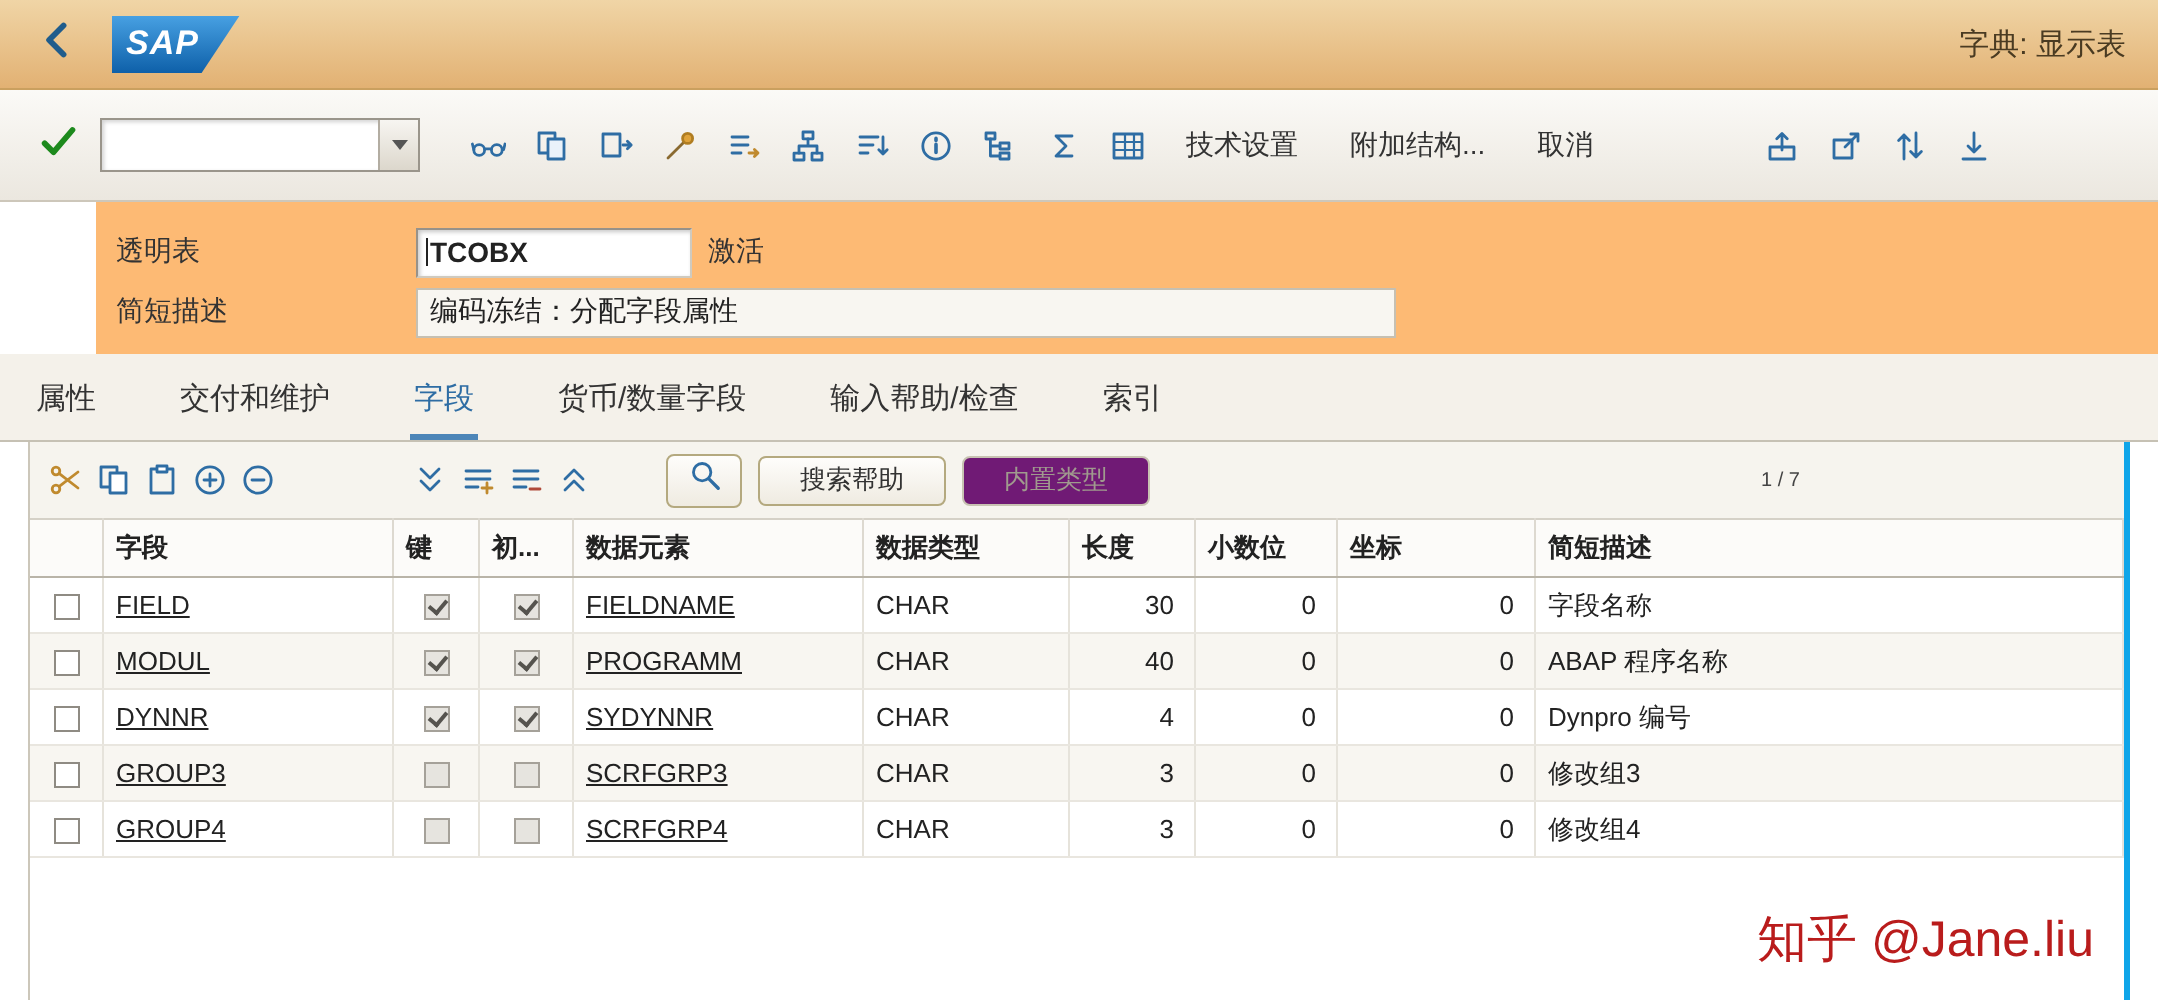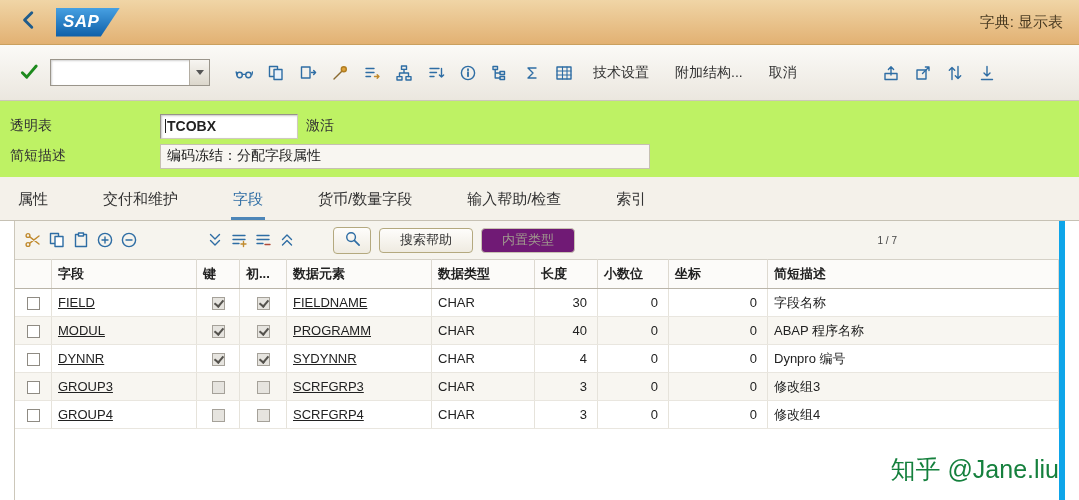--- a/index.html
+++ b/index.html
@@ -19,35 +19,35 @@
   .combo{width:158px;height:25px;border:1px solid #9a958b;background:#fff;box-shadow:inset 1px 1px 2px rgba(0,0,0,.18);display:flex;align-items:stretch;margin-right:18px;}
   .combo input{flex:1;border:0;outline:0;padding:0 4px;font-size:13px;min-width:0;background:transparent;font-family:inherit;}
   .combo-arrow{width:19px;border-left:1px solid #b3ada2;background:linear-gradient(#f7f5f1,#dcd7cc);display:flex;align-items:center;justify-content:center;}
   .combo-arrow::after{content:"";border-left:4px solid transparent;border-right:4px solid transparent;border-top:5px solid #555;}
   .grp{display:flex;align-items:center;}
   .icon-btn{width:32px;height:30px;display:flex;align-items:center;justify-content:center;flex:0 0 auto;}
   .tb-txt-btn{background:none;border:0;font-family:inherit;font-size:14px;color:#333;padding:4px 10px;margin:0 3px;cursor:default;}
   .right-icons{margin-left:auto;margin-right:62px;}
 
   
-  .form-area{background:#bef264;padding:10px 0 6px;}
+  .form-area{background:#fdba74;padding:10px 0 6px;margin-left:48px;}
   .form-row{display:flex;align-items:center;height:30px;padding-left:10px;}
   .form-label{flex:0 0 150px;font-size:14px;color:#333;}
   .tt-field{width:128px;height:21px;background:#fff;border:1px solid #97928a;border-right-color:#cfcabf;border-bottom-color:#cfcabf;box-shadow:inset 1px 1px 2px rgba(0,0,0,.22);font-size:14px;font-weight:700;padding:1px 4px;display:flex;align-items:center;}
   .caret{display:inline-block;width:1px;height:14px;background:#222;margin-right:1px;}
   .status-text{margin-left:8px;font-size:14px;color:#333;}
   .desc-field{width:476px;height:21px;background:#f8f6f1;border:1px solid #c6c0b2;font-size:14px;color:#222;padding:1px 6px;display:flex;align-items:center;}
 
   
-  .tab-strip{display:flex;gap:51px;padding:4px 0 0 16px;background:#f4f1ea;border-bottom:1px solid #c6c1b4;}
+  .tab-strip{display:flex;gap:38px;padding:4px 0 0 16px;background:#f4f1ea;border-bottom:1px solid #c6c1b4;}
   .tab{font-size:15px;color:#333;padding:9px 2px 11px;white-space:nowrap;}
   .tab.active{color:#2e6da4;box-shadow:inset 0 -3px 0 #4d86b8;}
 
   
-  .content-panel{flex:1;margin:0 14px;background:#fff;border-left:1px solid #ccc7ba;border-right:6px solid #0ea5e9;overflow:hidden;display:flex;flex-direction:column;}
+  .content-panel{flex:1;margin:0 14px;background:#fff;border-left:1px solid #ccc7ba;border-right:3px solid #0ea5e9;overflow:hidden;display:flex;flex-direction:column;}
   .table-toolbar{height:38px;min-height:38px;display:flex;align-items:center;padding:0 6px;background:#f6f4ee;}
   .tt-icon{width:24px;height:26px;display:flex;align-items:center;justify-content:center;flex:0 0 auto;}
   .tt-group2{margin-left:62px;}
   .search-btn{margin-left:34px;width:36px;height:25px;border:1px solid #b4a97f;border-radius:4px;background:linear-gradient(#fefdfb,#efebe1);display:flex;align-items:center;justify-content:center;}
   .panel-btn{height:25px;margin-left:8px;padding:0 20px;border:1px solid #b4a97f;border-radius:4px;background:linear-gradient(#fefdfb,#efebe1);font-family:inherit;font-size:13px;color:#333;cursor:default;}
   .panel-btn.disabled{color:#a09a8e;border-color:#c8c2b2;background:#701a75;}
   .pagination{margin-left:auto;margin-right:156px;font-size:10px;color:#444;}
 
   
   .field-table{width:100%;border-collapse:collapse;table-layout:fixed;font-size:13px;}
@@ -56,21 +56,21 @@
   .field-table tbody tr:nth-child(even) td{background:#f8f6f1;}
   .col-sel{width:24px;}
   .c0{width:132px;}.c1{width:30px;}.c2{width:34px;}.c3{width:132px;}.c4{width:90px;}.c5{width:46px;}.c6{width:58px;}.c7{width:86px;}
   .num{text-align:right;padding-right:10px !important;}
   .center{text-align:center;padding:4px 2px !important;}
   .cell-link{color:#222;text-decoration:underline;cursor:default;}
   .cb{width:13px;height:13px;display:inline-block;border:1px solid #8f8b83;background:#fff;position:relative;vertical-align:middle;box-sizing:border-box;}
   .cb.ro{background:#e6e4df;border-color:#a5a199;}
   .cb.checked::after{content:"";position:absolute;left:3px;top:0px;width:4px;height:7px;border-right:2px solid #55534e;border-bottom:2px solid #55534e;transform:rotate(40deg);}
 
-  .watermark{position:absolute;right:20px;bottom:14px;font-size:25px;color:#15803d;}
+  .watermark{position:absolute;right:32px;bottom:14px;font-size:25px;color:#b91c1c;}
 </style>
 </head>
 <body>
 
 <div class="screen">
 
   <div class="topbar">
     <span class="back-btn">
       <span>
         <svg width="20" height="22" viewBox="0 0 18 18" fill="none">

